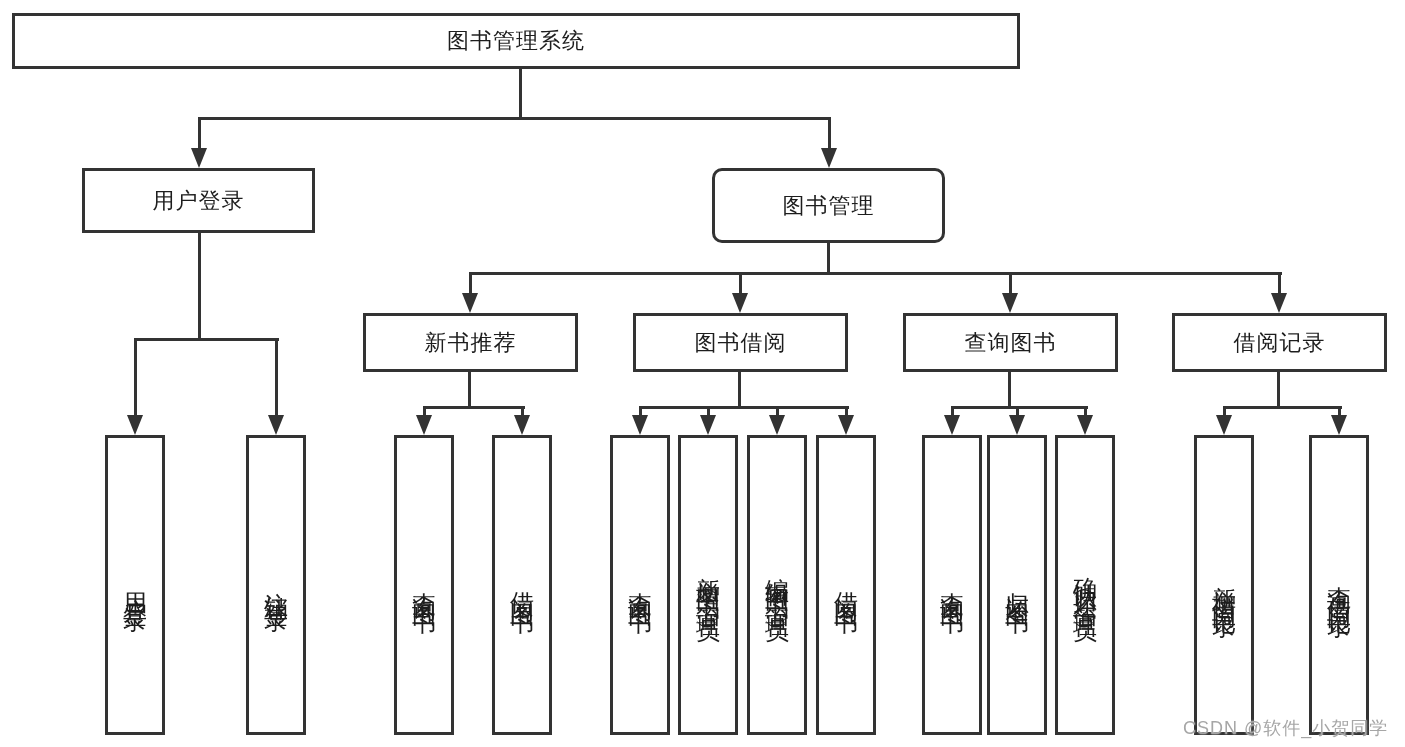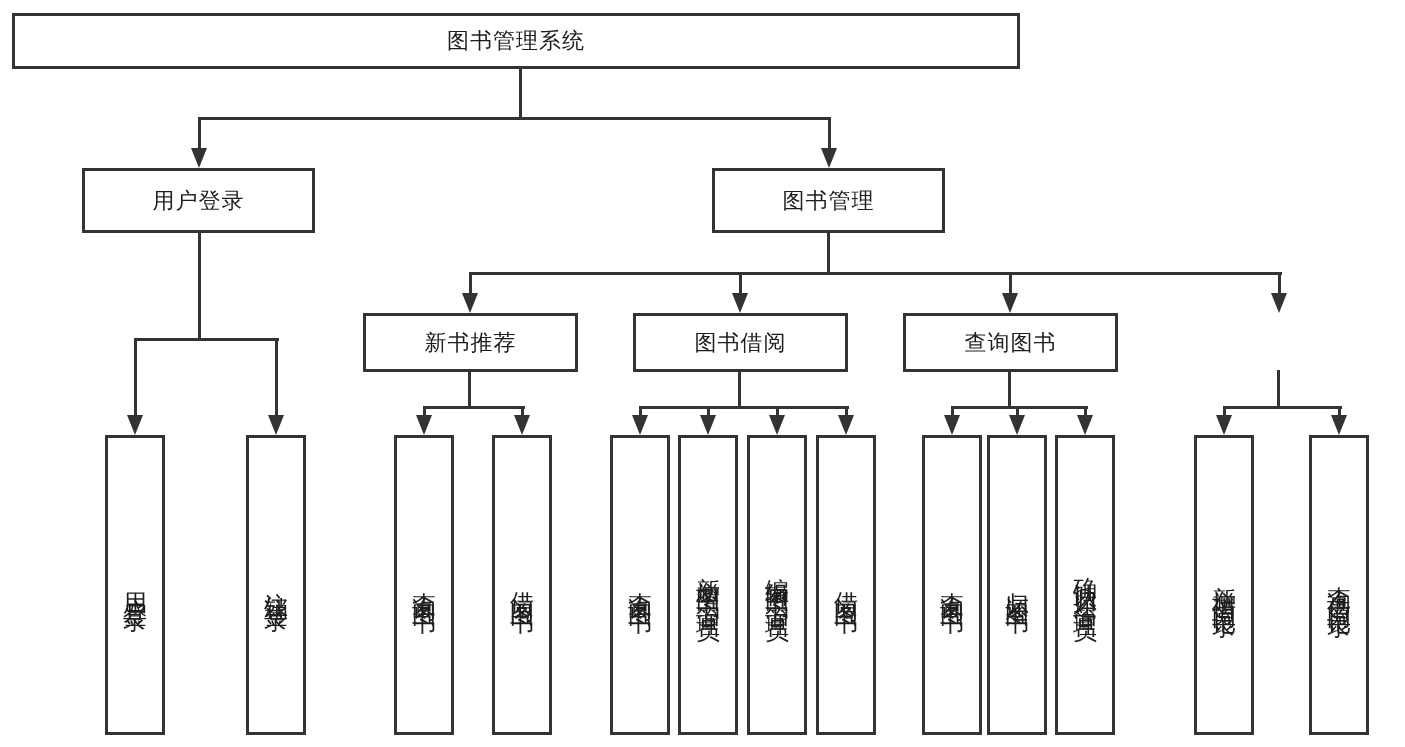--- a/index.html
+++ b/index.html
@@ -195,33 +195,36 @@
       <div class="head"></div>
     </div>
 
   <div class="hnode" style="left:12px; top:13px; width:1008px; height:56px;">
     <span>图书管理系统</span>
   </div>
 
   <div class="hnode" style="left:82px; top:168px; width:233px; height:65px;">
     <span>用户登录</span>
   </div>
-  <div class="hnode" style="left:712px; top:168px; width:233px; height:65px;">
+  <div class="hnode" style="left:712px; top:168px; width:233px; height:75px;border-radius:10px;">
     <span>图书管理</span>
   </div>
 
   <div class="hnode" style="left:363px; top:313px; width:215px; height:59px;">
     <span>新书推荐</span>
   </div>
   <div class="hnode" style="left:633px; top:313px; width:215px; height:59px;justify-content:center;">
     <span>图书借阅</span>
   </div>
   <div class="hnode" style="left:903px; top:313px; width:215px; height:59px;">
     <span>查询图书</span>
   </div>
+  <div class="hnode" style="left:1172px; top:313px; width:215px; height:59px;">
+    <span>借阅记录</span>
+  </div>
 
   <div class="vnode" style="left:105px;">
     <span>用户登录</span>
   </div>
   <div class="vnode" style="left:246px;">
     <span>注销登录</span>
   </div>
 
   <div class="vnode" style="left:394px;">
     <span>查询图书</span>
@@ -253,14 +256,15 @@
     <span>确认归还（管理员）</span>
   </div>
 
   <div class="vnode" style="left:1194px;">
     <span>新增借阅记录</span>
   </div>
   <div class="vnode" style="left:1309px;">
     <span>查询借阅记录</span>
   </div>
 
+  <div class="watermark">CSDN @软件_小贺同学</div>
 
 </div>
 
 </body></html>

